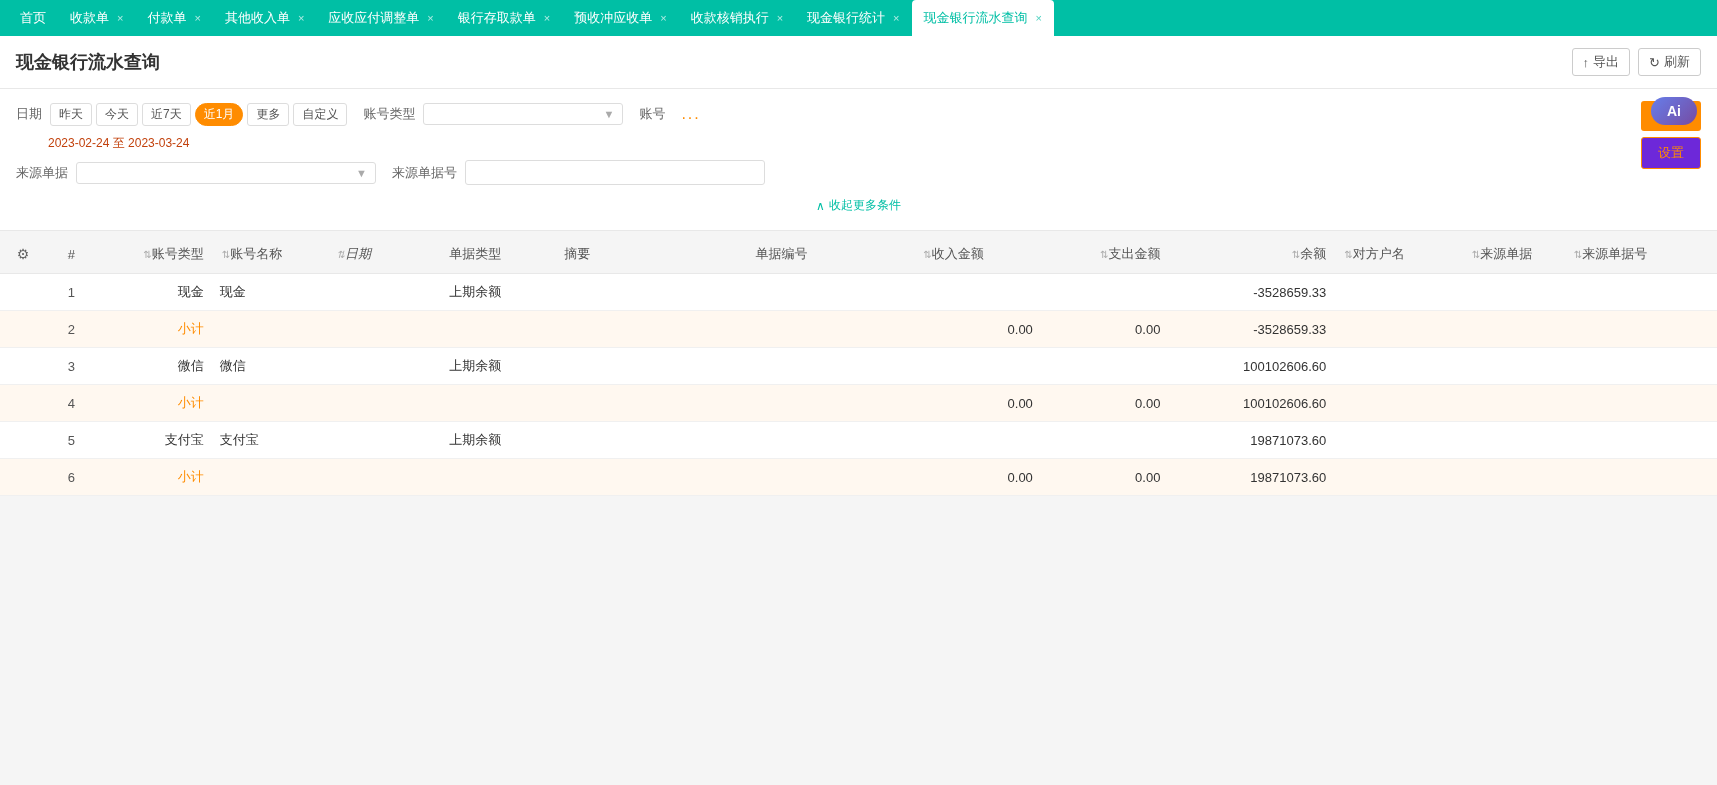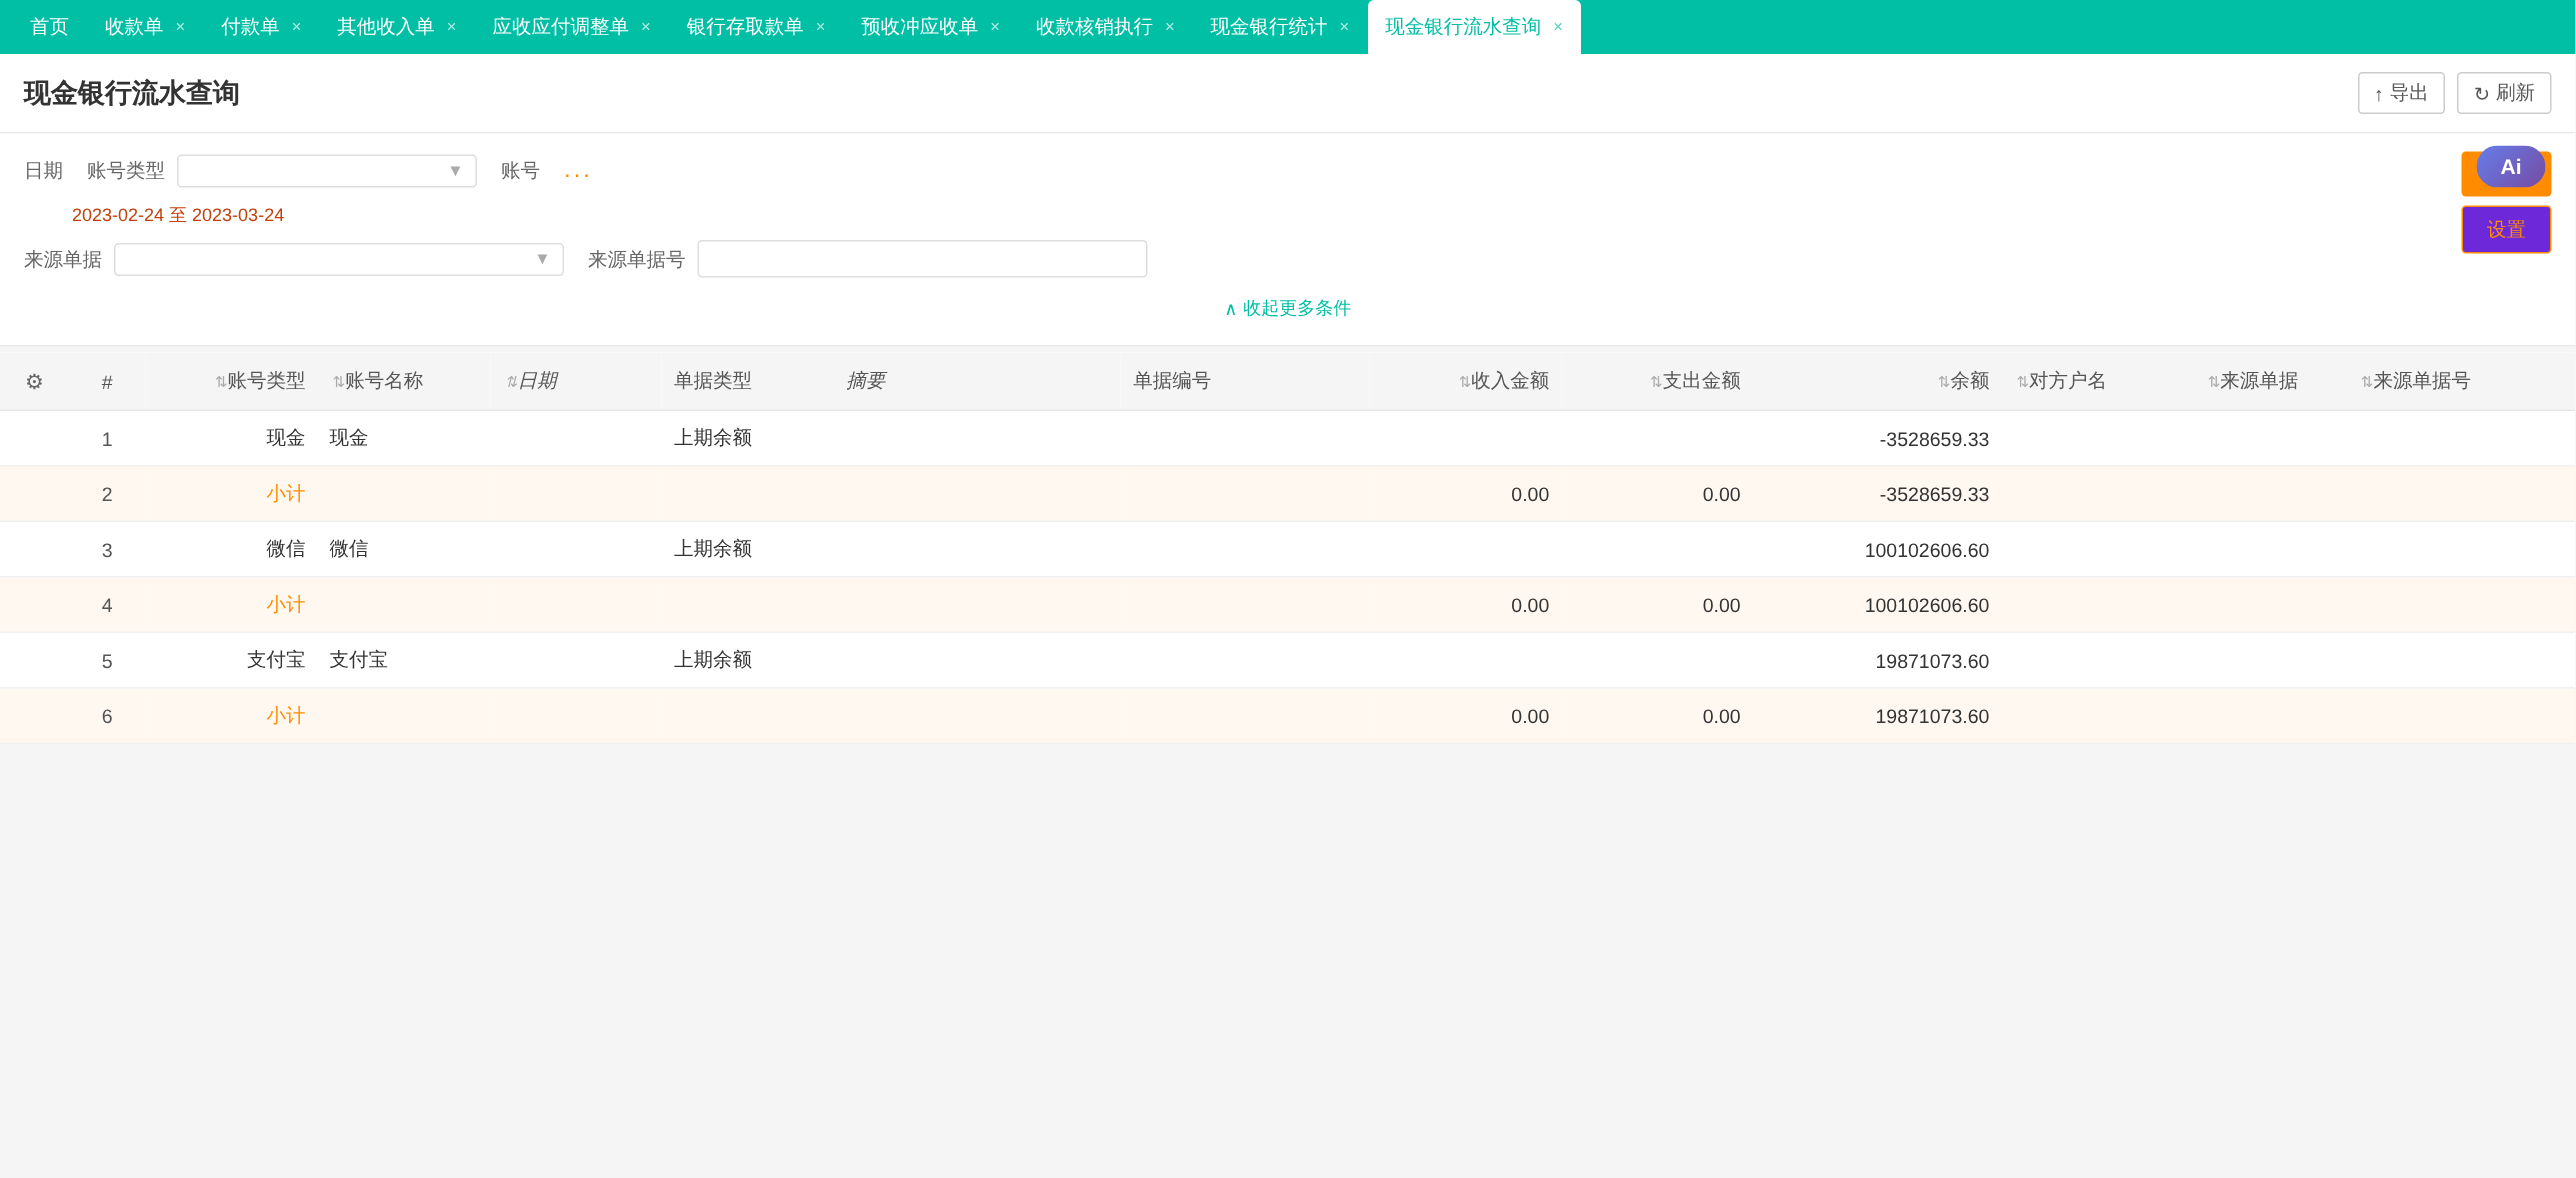--- a/index.html
+++ b/index.html
@@ -234,23 +234,23 @@
     }
     tbody td.num-col {
       color: #555;
     }
     .gear-icon { font-size: 14px; cursor: pointer; color: #666; }
     .col-num { width: 40px; text-align: center; }
     .col-acct-type { width: 90px; text-align: right; }
     .col-acct-name { width: 90px; margin-left: 20px; }
     .col-date { width: 90px; font-style: italic; }
     .col-doc-type { width: 90px; }
-    .col-summary { width: 150px; font-style: italic; }
+    .col-summary { width: 150px; }
     .col-doc-no { width: 130px; }
-    .col-income { width: 100px; text-align: right; }
+    .col-income { width: 100px; text-align: left; }
     .col-expense { width: 100px; text-align: right; }
     .col-balance { width: 130px; text-align: right; }
     .col-counterpart { width: 100px; }
     .col-source { width: 80px; }
     .col-source-no { width: 120px; }
     td.text-right { text-align: right; }
 
     
     .ai-badge {
       position: fixed;
@@ -296,20 +296,28 @@
   </div>
 </div>
 
 <div class="filter-area">
   <div class="filter-row-main">
     <div class="filter-left">
 
       <div class="filter-row">
         <div class="filter-group">
           <span class="filter-label">日期</span>
+          <div class="date-shortcuts">
+            <button class="date-btn">昨天</button>
+            <button class="date-btn">今天</button>
+            <button class="date-btn">近7天</button>
+            <button class="date-btn active">近1月</button>
+            <button class="date-btn">更多</button>
+            <button class="date-btn">自定义</button>
+          </div>
         </div>
         <div class="filter-group">
           <span class="filter-label">账号类型</span>
           <div class="filter-select">
             <span class="filter-select-text"></span>
             <span style="color:#aaa; font-size:11px;">▼</span>
           </div>
         </div>
         <div class="filter-group">
           <span class="filter-label">账号</span>

